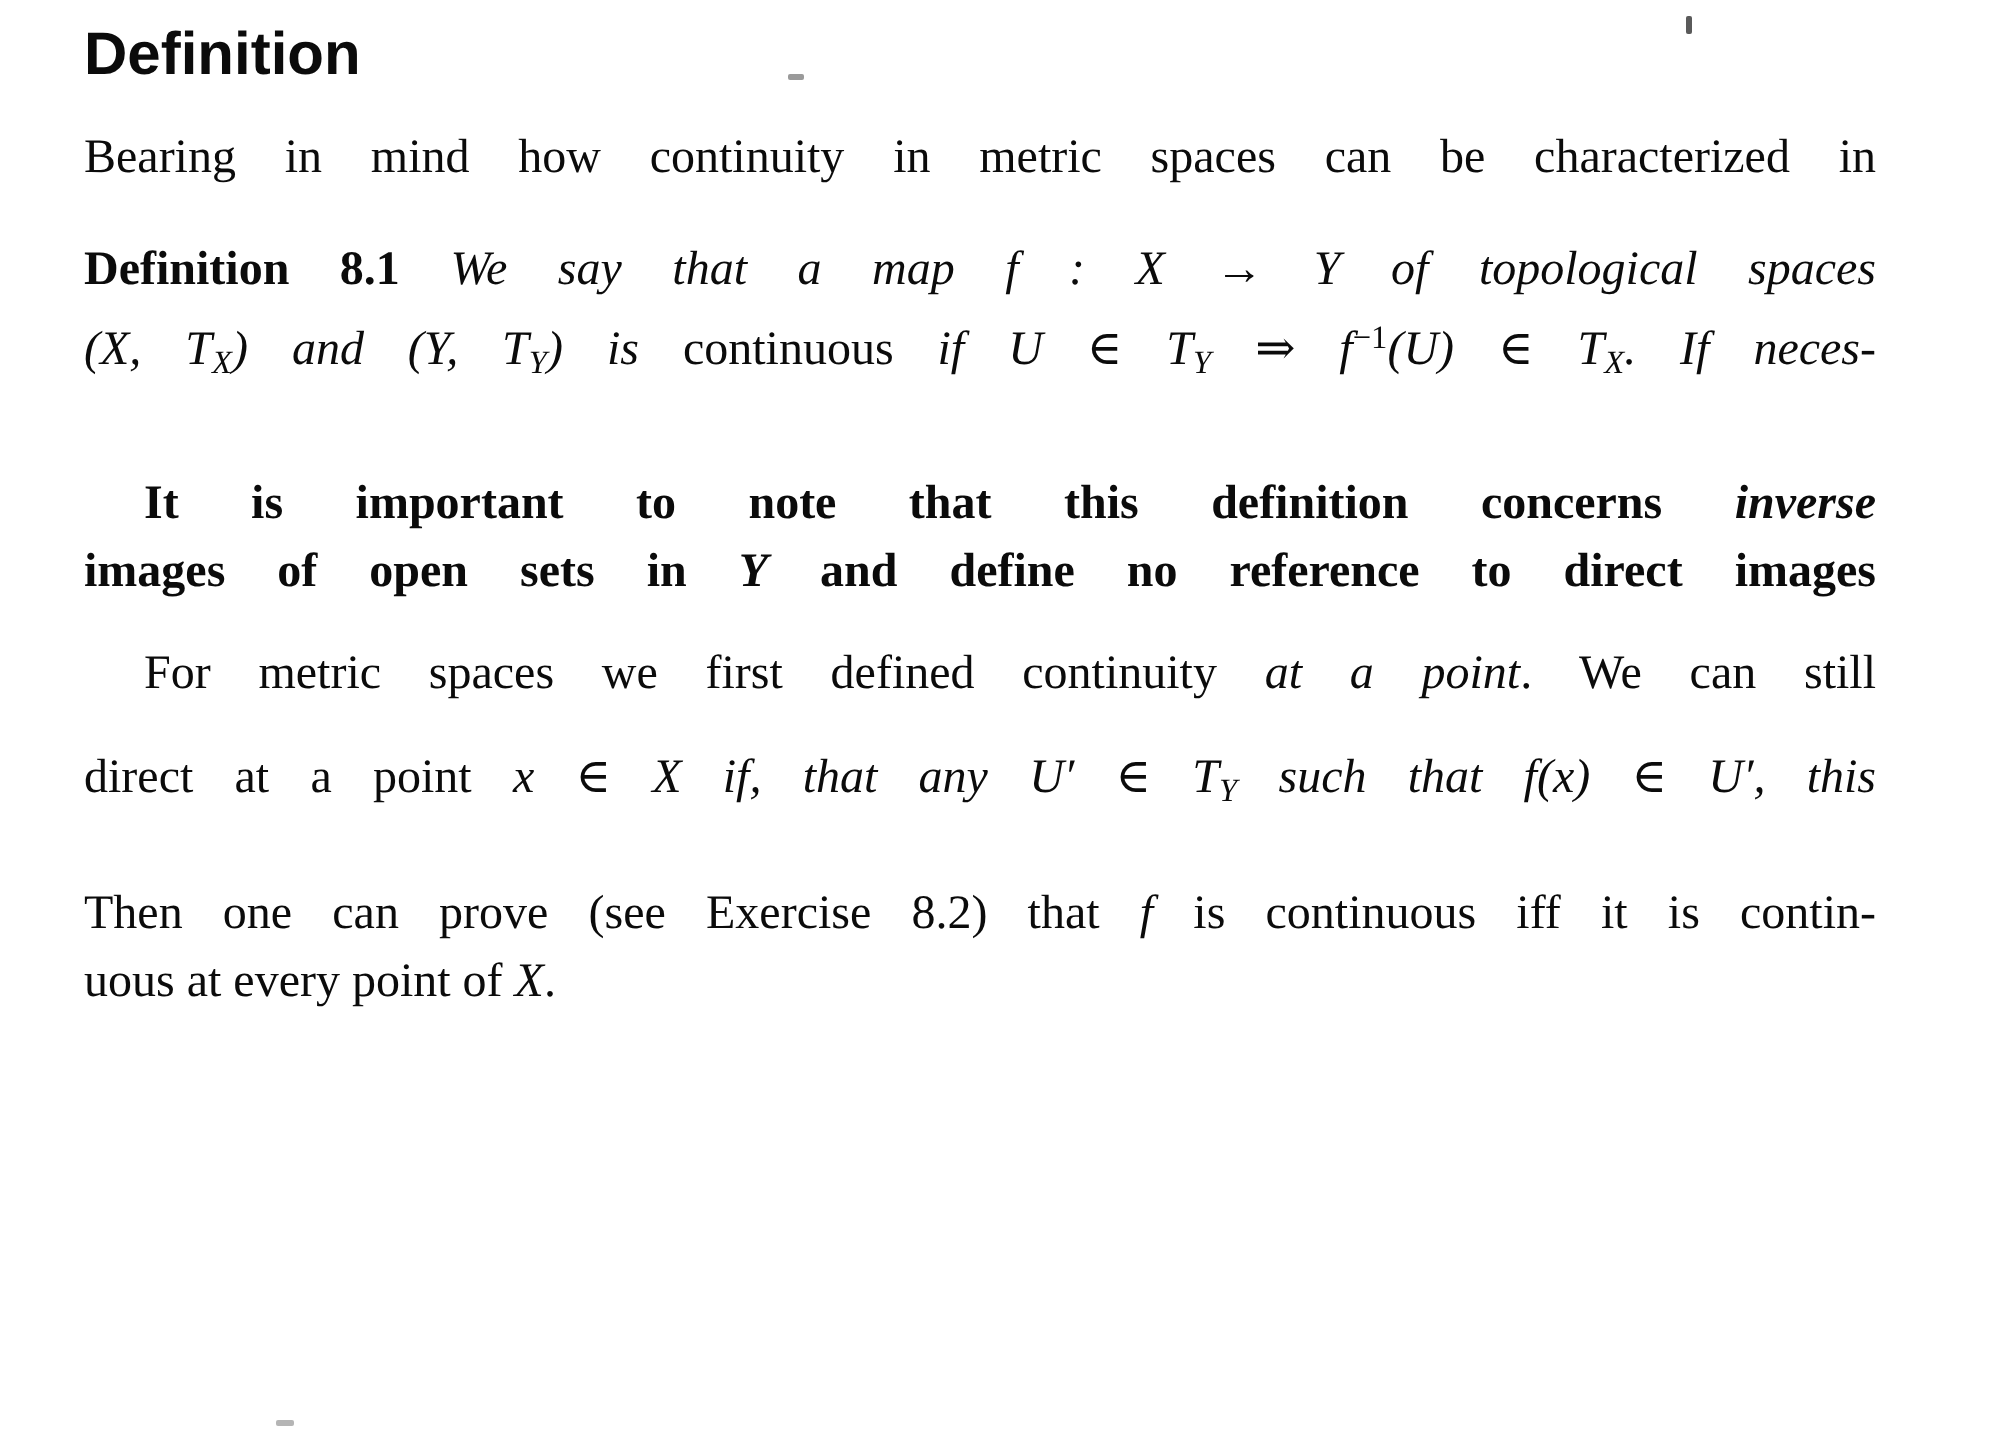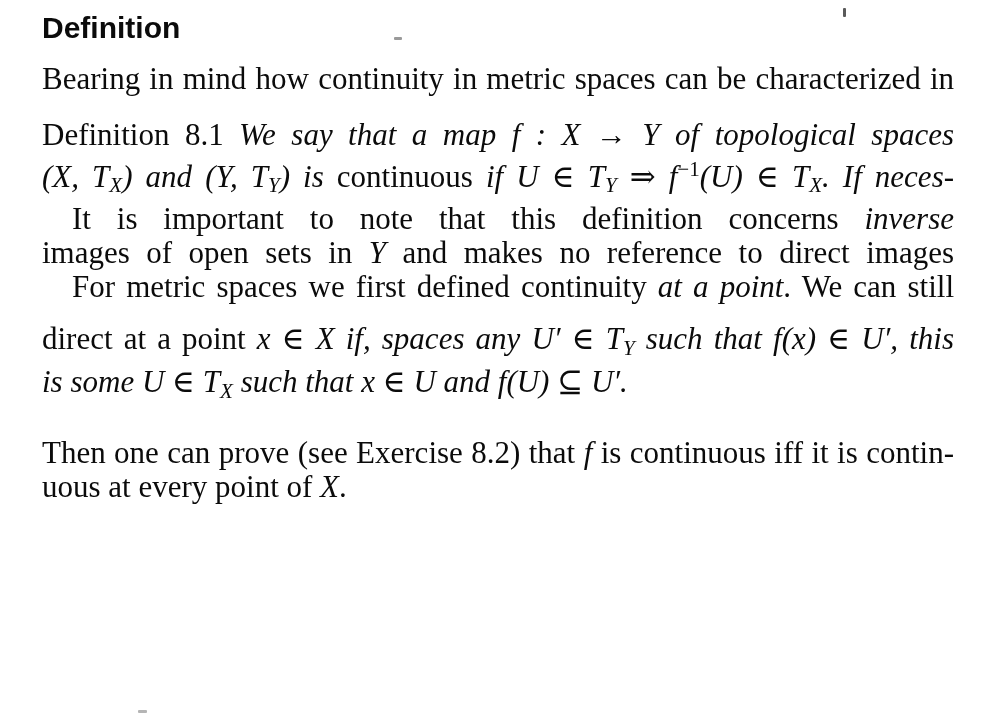--- a/index.html
+++ b/index.html
@@ -1,52 +1,52 @@
 <!DOCTYPE html>
 <html><head>
 <meta charset="utf-8">
 <style>
   html, body { margin: 0; padding: 0; background: #ffffff; }
   body { width: 1000px; height: 716px; overflow: hidden; position: relative; }
 
   .page {
     box-sizing: border-box;
     width: 1000px; height: 520px;
-    padding: 10px 46px 0 42px;
+    padding: 10px 62px 0 42px;
     font-family: "Liberation Serif", "DejaVu Serif", serif;
     color: #0b0b0b;
     position: relative;
   }
 
   .heading {
     font-family: "Liberation Sans", "DejaVu Sans", sans-serif;
     font-weight: 700;
     font-size: 30px;
     line-height: 36px;
     margin: 0;
   }
 
-  .para { margin: 0; font-size: 31px; }
+  .para { margin: 0; font-size: 24px; }
   .para[data-pname="intro"]   { margin-top: 16px; }
   .para[data-pname="def81"]   { margin-top: 22px; }
-  .para[data-pname="note"]    { }
-  .para[data-pname="metric"]  { margin-top: 0; }
+  .para[data-pname="note"]    { margin-top: 36px; }
+  .para[data-pname="metric"]  { margin-top: 17px; }
   .para[data-pname="def82"]   { margin-top: 18px; }
   .para[data-pname="closing"] { margin-top: 28px; }
 
   .line {
     line-height: 34px;
     text-align: justify;
     text-align-last: justify;
   }
   .line.last { text-align-last: left; }
   .line.indent { text-indent: 30px; }
 
   .it { font-style: italic; }
-  .bd { font-weight: 400; }
+  .bd { font-weight: 700; }
   .sub { font-size: 68%; vertical-align: -0.28em; }
   .sup { font-size: 68%; vertical-align: 0.5em; }
 
   
   .speck { position: absolute; border-radius: 1px; }
   .speck-tick   { left: 843px; top: 8px;   width: 3px; height: 9px; background: #5a5a5a; }
   .speck-mid    { left: 394px; top: 37px;  width: 8px; height: 3px; background: #9a9a9a; }
   .speck-bottom { left: 138px; top: 710px; width: 9px; height: 3px; background: #b5b5b5; }
 </style>
 </head>
@@ -57,28 +57,27 @@
   <div id="doc-body">
       <div class="para" data-pname="intro">
         <div class="line"><span>Bearing in mind how continuity in metric spaces can be characterized in</span></div>
       </div>
       <div class="para" data-pname="def81">
         <div class="line"><span class="bd">Definition 8.1</span><span> </span><span class="it">We say that a map f : X → Y of topological spaces</span></div>
         <div class="line"><span class="it">(X, </span><span class="it">T</span><span class="it sub">X</span><span class="it">) and (Y, </span><span class="it">T</span><span class="it sub">Y</span><span class="it">) is </span><span>continuous</span><span class="it"> if U ∈ </span><span class="it">T</span><span class="it sub">Y</span><span class="it"> ⇒ f</span><span class="sup">−1</span><span class="it">(U) ∈ </span><span class="it">T</span><span class="it sub">X</span><span class="it">. If neces-</span></div>
       </div>
       <div class="para" data-pname="note">
         <div class="line indent"><span class="bd">It is important to note that this definition concerns </span><span class="bd it">inverse</span></div>
-        <div class="line"><span class="bd">images of open sets in </span><span class="bd it">Y</span><span class="bd"> and makes no reference to direct images</span></div>
+        <div class="line"><span class="bd">images of open sets in </span><span class="bd it">Y</span><span class="bd"> and define no reference to direct images</span></div>
       </div>
       <div class="para" data-pname="metric">
         <div class="line indent"><span>For metric spaces we first defined continuity </span><span class="it">at a point</span><span>. We can still</span></div>
       </div>
       <div class="para" data-pname="def82">
-        <div class="line"><span>direct at a point </span><span class="it">x ∈ X if, spaces any U′ ∈ </span><span class="it">T</span><span class="it sub">Y</span><span class="it"> such that f(x) ∈ U′, this</span></div>
-        <div class="line last"><span class="it">is some U ∈ </span><span class="it">T</span><span class="it sub">X</span><span class="it"> such that x ∈ U and f(U) ⊆ U′.</span></div>
+        <div class="line"><span>direct at a point </span><span class="it">x ∈ X if, that any U′ ∈ </span><span class="it">T</span><span class="it sub">Y</span><span class="it"> such that f(x) ∈ U′, this</span></div>
       </div>
       <div class="para" data-pname="closing">
         <div class="line"><span>Then one can prove (see Exercise 8.2) that </span><span class="it">f</span><span> is continuous iff it is contin-</span></div>
         <div class="line last"><span>uous at every point of </span><span class="it">X</span><span>.</span></div>
       </div>
     </div>
 
   <span class="speck speck-tick"></span>
   <span class="speck speck-mid"></span>
   <span class="speck speck-bottom"></span>

